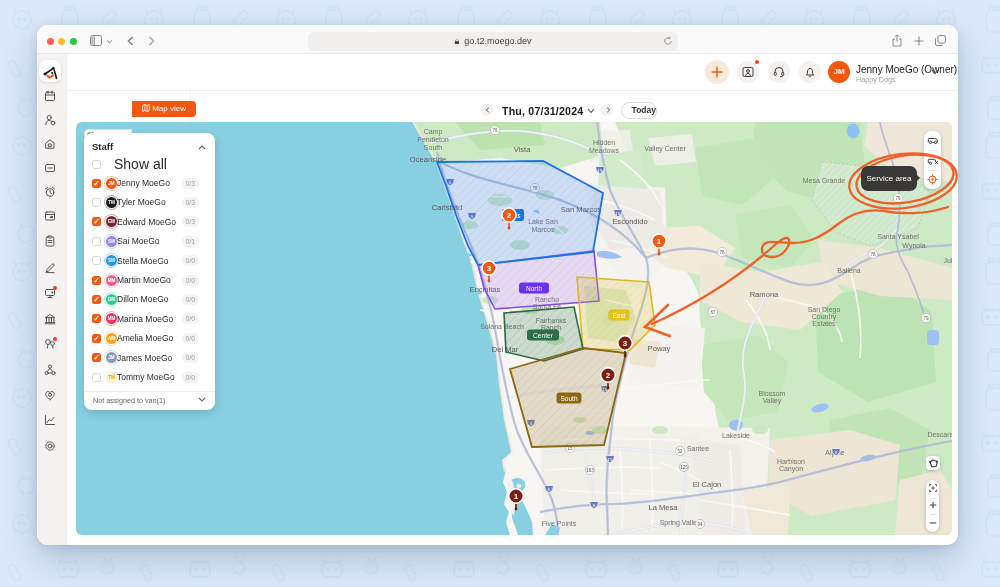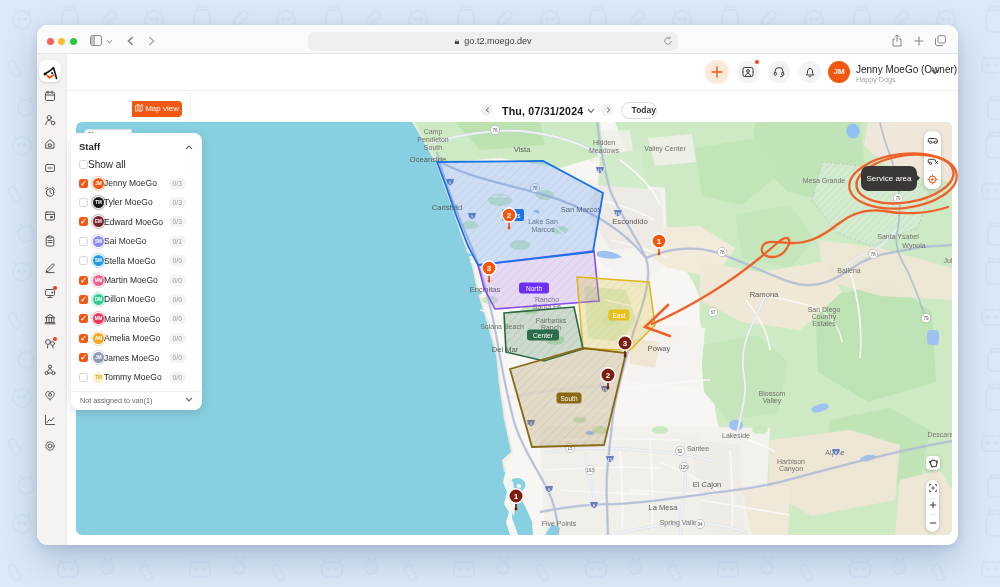--- a/index.html
+++ b/index.html
@@ -11,23 +11,23 @@
 .tl { position:absolute; top:38px; width:7px; height:7px; border-radius:50%; z-index:3; }
 #urlbar { position:absolute; left:308px; top:32px; width:370px; height:19px; background:#f0efee; border-radius:6px; text-align:center; font-size:9px; color:#3e3e3e; line-height:19px; z-index:3; }
 #sidebar { position:absolute; left:37px; top:54px; width:30px; height:491px; background:#f4f3f2; border-right:1px solid #edecea; border-radius:0 0 0 11px; z-index:2; }
 #logo { position:absolute; left:39px; top:60px; width:22px; height:22px; background:#fff; border-radius:7px; box-shadow:0 1px 3px rgba(0,0,0,.14); z-index:3; }
 .sic { position:absolute; left:44px; width:12px; height:12px; z-index:3; }
 .reddot { position:absolute; width:4px; height:4px; background:#f43b1d; border-radius:50%; z-index:4; }
 .hcirc { position:absolute; border-radius:50%; background:#f3f2f0; z-index:3; }
 #hdrline { position:absolute; left:67px; top:90px; width:891px; height:1px; background:#f1efee; z-index:2; }
 #vline { position:absolute; left:190px; top:91px; width:1px; height:31px; background:#f2f1ef; z-index:2; }
 #btn-cal { position:absolute; left:84px; top:101px; width:48px; height:16px; background:#fff; border:1px solid #e2e0de; border-radius:4px 0 0 4px; font-size:8px; color:#3c3a37; line-height:14px; text-align:center; z-index:3;margin-top:28px; }
-#btn-map { position:absolute; left:132px; top:101px; width:50px; height:16px; background:#f4570f; border-radius:0 4px 4px 0; font-size:8px; color:#fff; line-height:16px; text-align:center; z-index:3; }
+#btn-map { position:absolute; left:132px; top:101px; width:64px; height:16px; background:#f4570f; border-radius:0 4px 4px 0; font-size:8px; color:#fff; line-height:16px; text-align:center; z-index:3; }
 #map { position:absolute; left:76px; top:122px; width:876px; height:413px; border-radius:6px; overflow:hidden; background:#f7f5f1; z-index:2; }
-#staff { position:absolute; left:71px; top:133px; width:131px; height:277px; background:#fff; border-radius:8px; box-shadow:0 3px 10px rgba(0,0,0,.14); z-index:5; }
+#staff { position:absolute; left:84px; top:133px; width:131px; height:277px; background:#fff; border-radius:8px; box-shadow:0 3px 10px rgba(0,0,0,.14); z-index:5; }
 .srow { position:absolute; left:8px; width:115px; height:12px; display:flex; align-items:center; }
 .cb { width:9px; height:9px; border:1px solid #d8d6d3; border-radius:2.5px; background:#fff; flex:none; }
 .cbc { width:9px; height:9px; border-radius:2.5px; background:#f4570f; color:#fff; font-size:8px; line-height:9px; text-align:center; font-weight:bold; flex:none; }
 .av { width:11px; height:11px; border-radius:50%; margin-left:5px; color:#fff; font-size:4.6px; font-weight:bold; text-align:center; line-height:11.5px; flex:none; box-shadow:0 0 0 1px #fff, 0 0 0 1.8px rgba(0,0,0,.12); }
 .nm { margin-left:0; font-size:8.5px; color:#2a2927; white-space:nowrap; }
 .cnt { position:absolute; right:8px; height:11px; line-height:11px; font-size:6.8px; color:#a09e9b; background:#f4f3f2; border-radius:6px; padding:0 4px; }
 .mapctl { position:absolute; background:#fff; border-radius:7px; box-shadow:0 1px 4px rgba(0,0,0,.20); z-index:5; }
 #tooltip { position:absolute; left:861px; top:166px; width:56px; height:25px; background:#3a3836; border-radius:7px; color:#fff; font-size:8px; line-height:25px; text-align:center; z-index:10; }
 #tooltip:after { content:""; position:absolute; right:-7px; top:8px; border:4px solid transparent; border-left-color:#3a3836; }
 #annot { position:absolute; left:0; top:0; z-index:9; pointer-events:none; }
@@ -584,21 +584,21 @@
 <text x="516" y="498.8" font-size="8" font-weight="bold" fill="#fff" text-anchor="middle">1</text>
     </svg></div>
 
 <div id="staff">
     <div style="position:absolute;left:8px;top:8px;font-size:9.5px;font-weight:bold;color:#201f1d">Staff</div>
 <svg style="position:absolute;right:9px;top:12px" width="8" height="5" viewBox="0 0 8 5">
       <path d="M1 4 L4 1 L7 4" fill="none" stroke="#6b6965" stroke-width="1.1"></path>
     </svg>
 <div class="srow" style="top:25px">
       <span class="cb"></span>
-      <span class="nm" style="margin-left:0;font-size:10px">Show all</span>
+      <span class="nm" style="margin-left:13px;font-size:14px">Show all</span>
     </div>
 <div class="srow" style="top:44px">
       <span class="cbc">✓</span>
       <span class="av" style="background:#f4570f;color:#fff;box-shadow:0 0 0 1px #fff, 0 0 0 2px #f4570f55;">JM</span>
       <span class="nm">Jenny MoeGo</span>
       <span class="cnt">0/3</span>
     </div>
 <div class="srow" style="top:63.4px">
       <span class="cb"></span>
       <span class="av" style="background:#1b1b1b;color:#fff;box-shadow:0 0 0 1px #fff, 0 0 0 2px #1b1b1b55;">TM</span>

